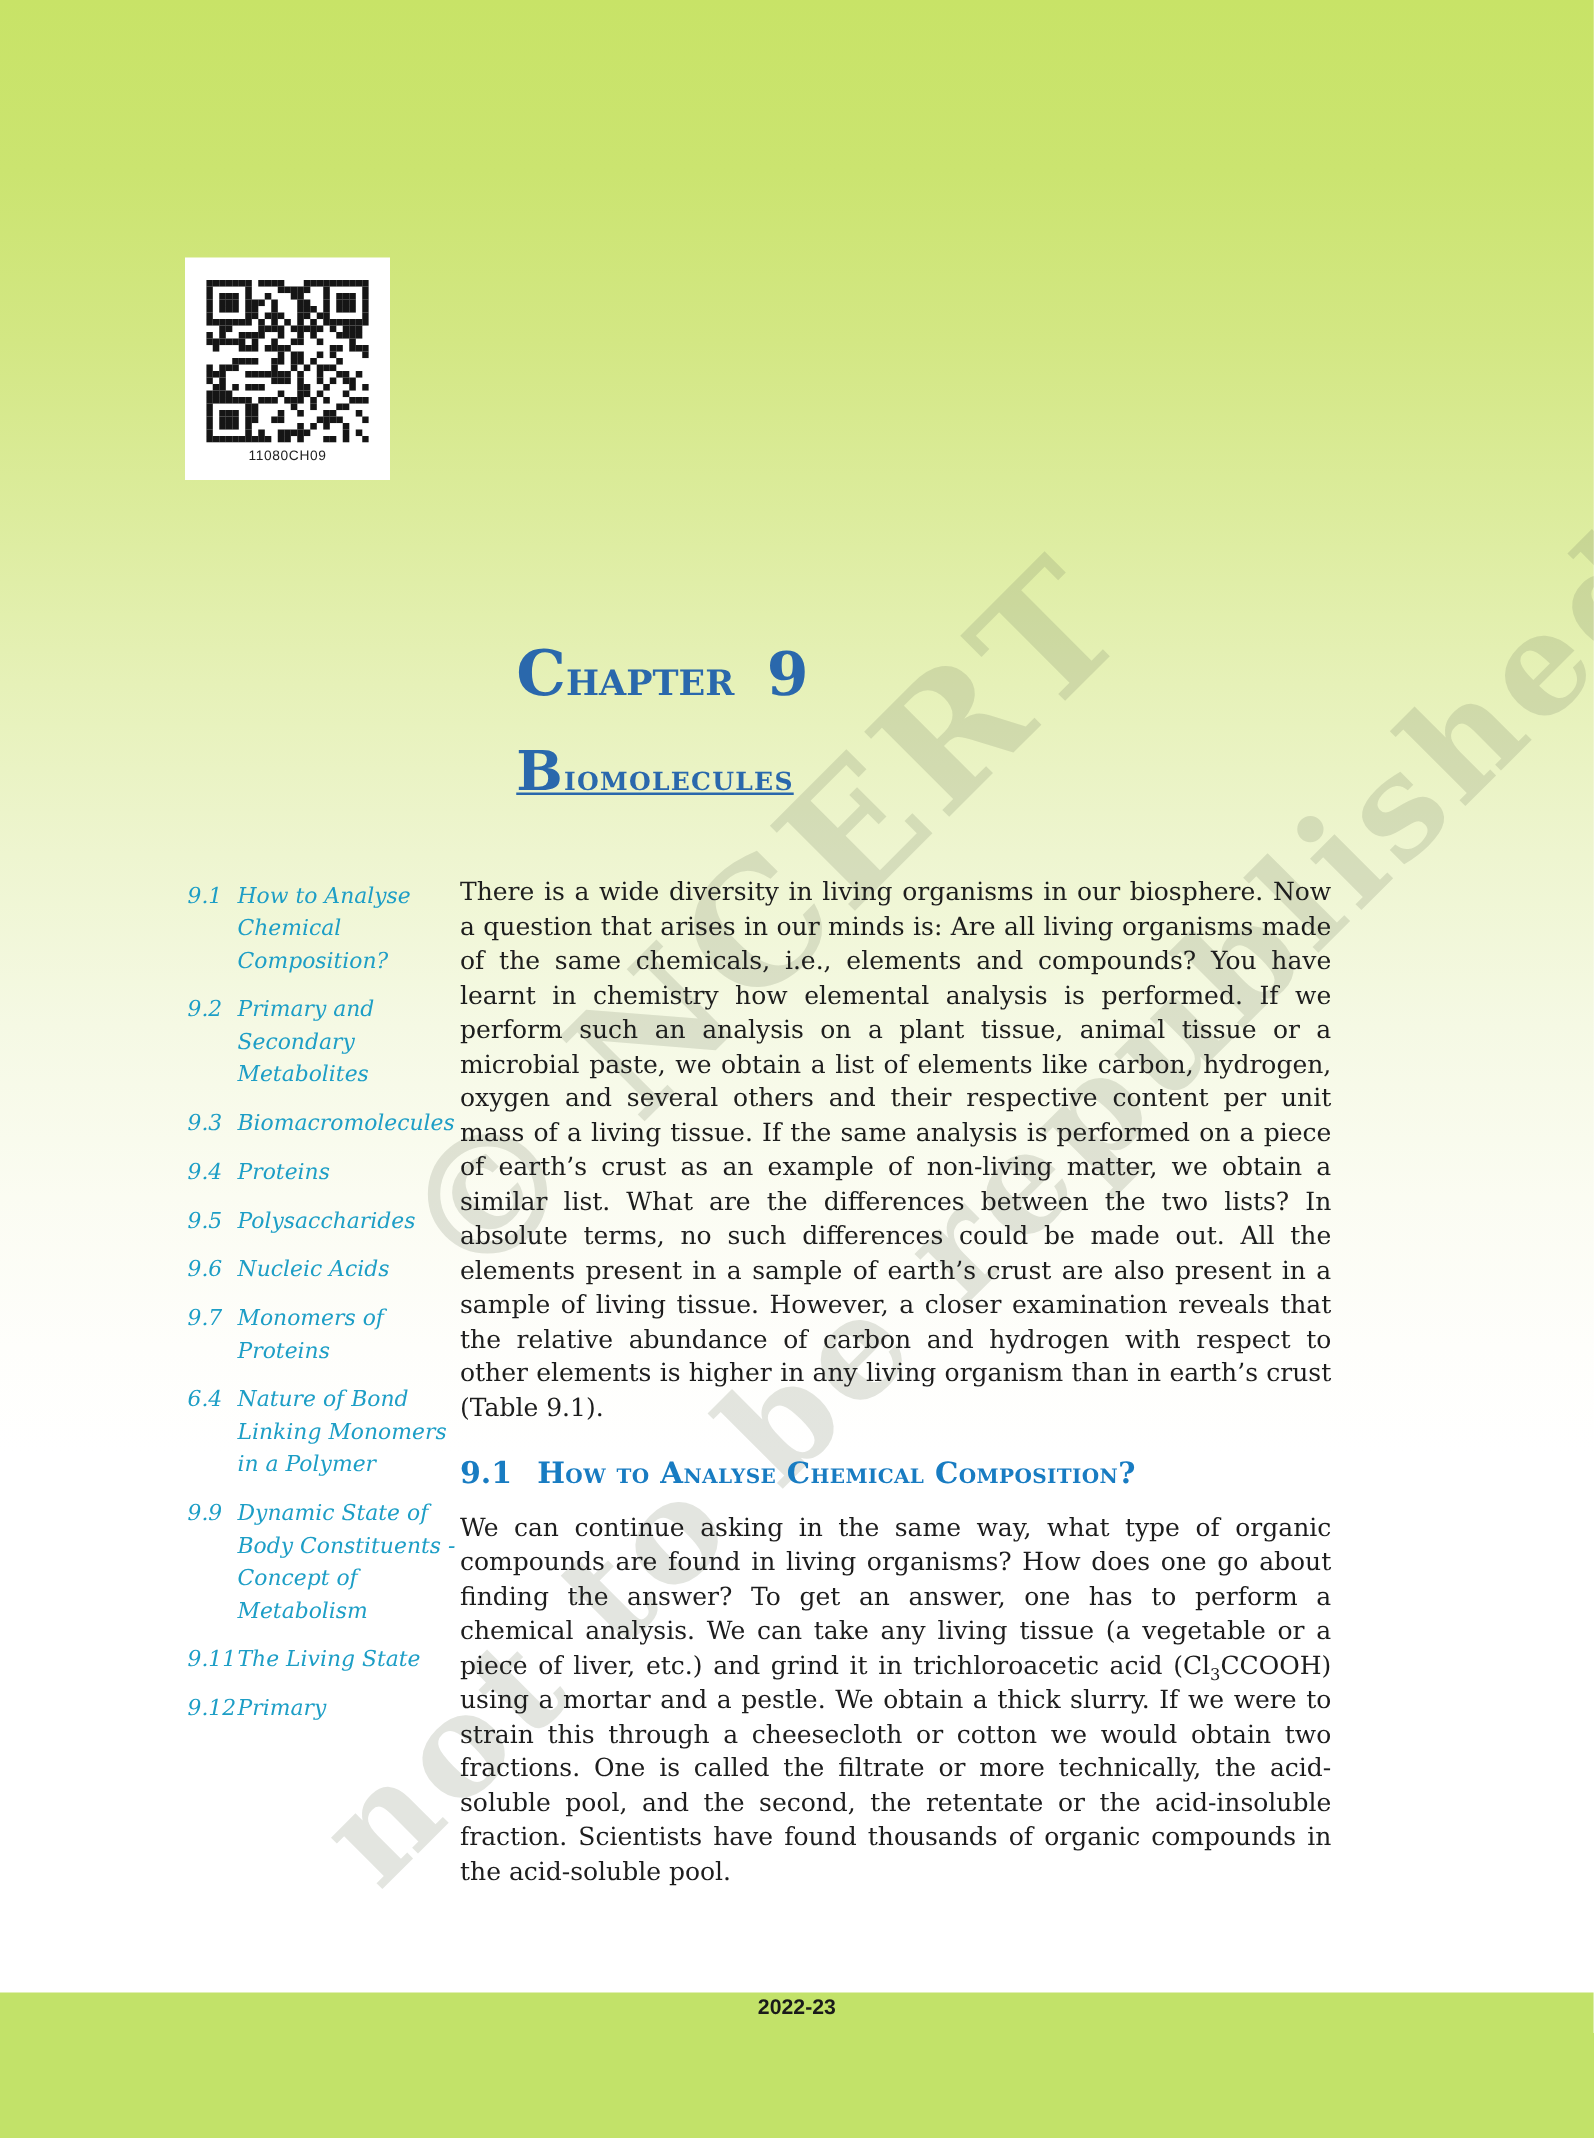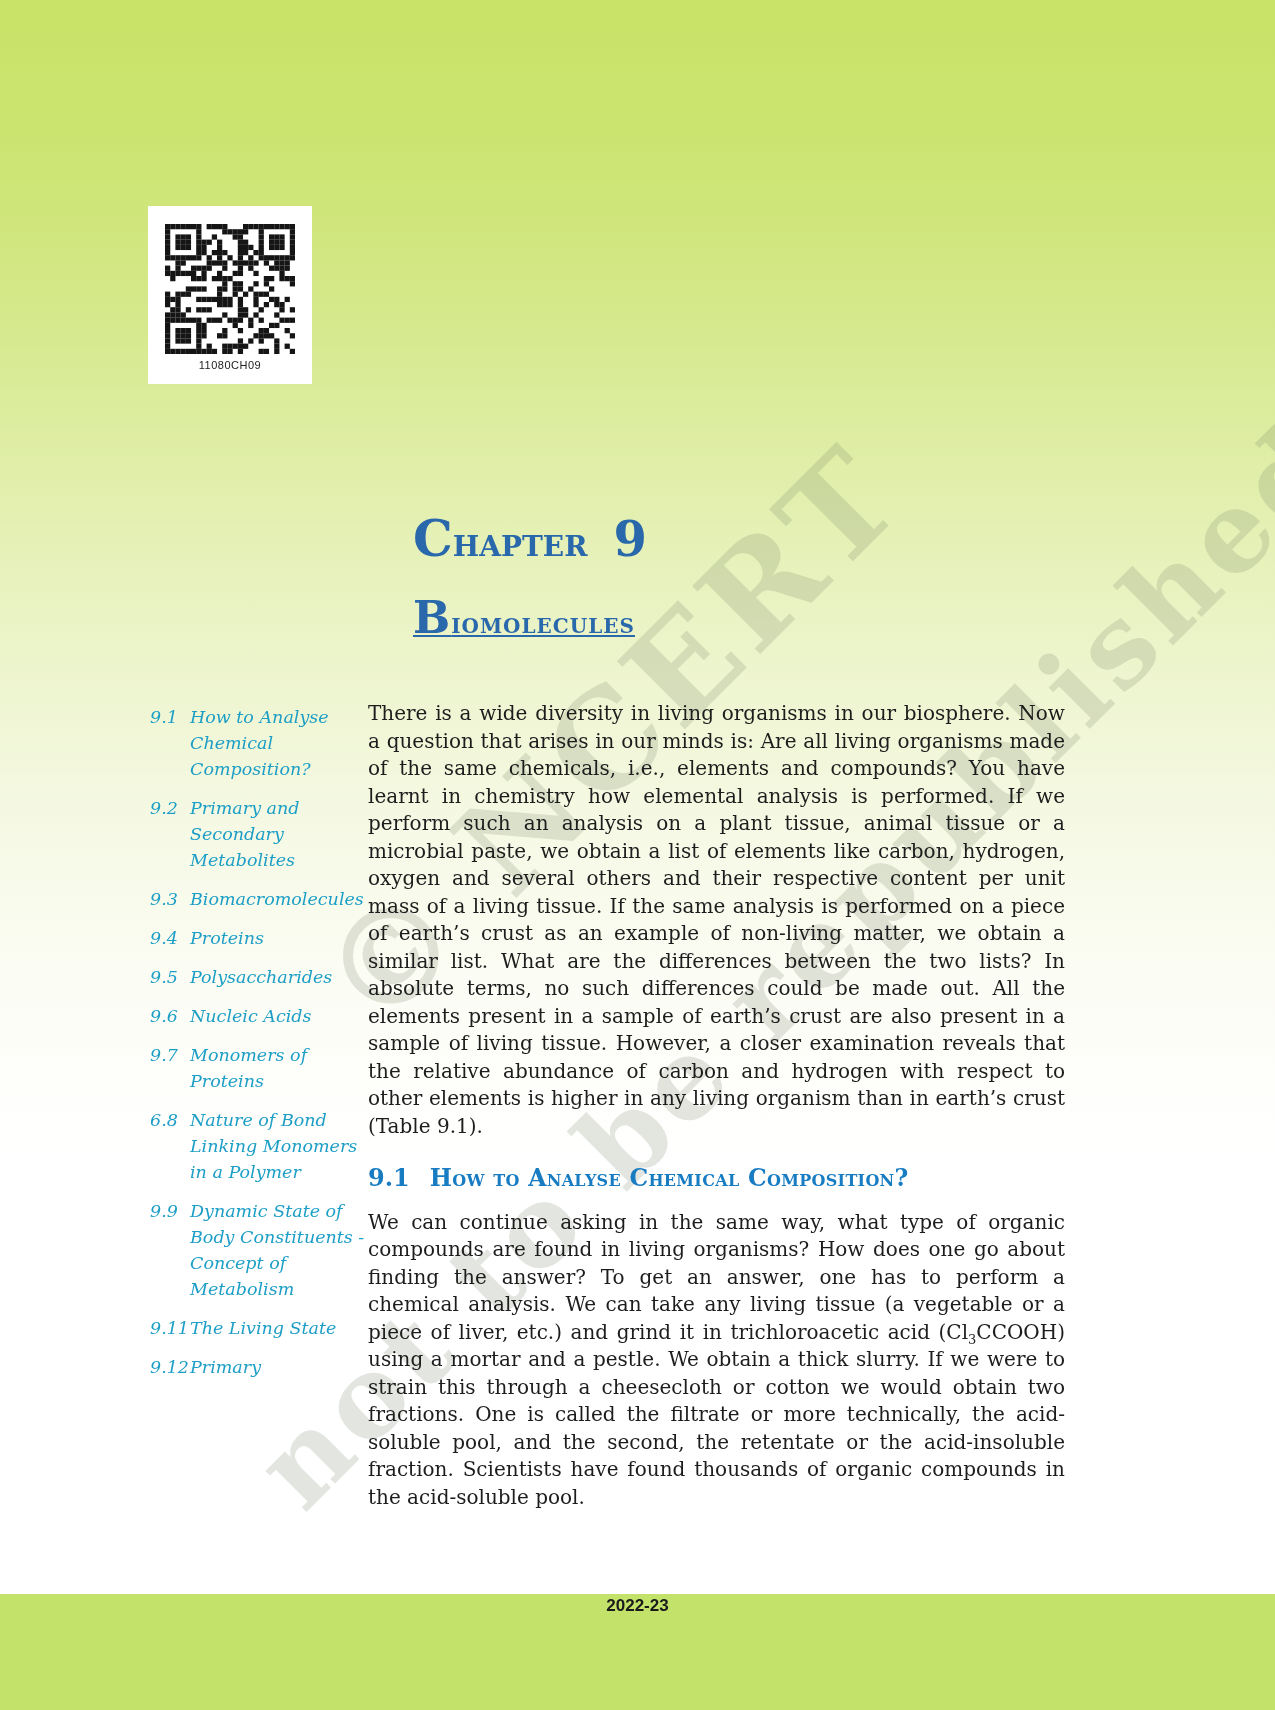--- a/index.html
+++ b/index.html
@@ -445,21 +445,21 @@
   <div class="book-title">Biomolecules</div>
 
   <ul class="toc">
       <li><span class="toc-num">9.1</span><span>How to Analyse Chemical Composition?</span></li>
       <li><span class="toc-num">9.2</span><span>Primary and Secondary Metabolites</span></li>
       <li><span class="toc-num">9.3</span><span>Biomacromolecules</span></li>
       <li><span class="toc-num">9.4</span><span>Proteins</span></li>
       <li><span class="toc-num">9.5</span><span>Polysaccharides</span></li>
       <li><span class="toc-num">9.6</span><span>Nucleic Acids</span></li>
       <li><span class="toc-num">9.7</span><span>Monomers of Proteins</span></li>
-      <li><span class="toc-num">6.8</span><span>Nature of Bond Linking Monomers in a Polymer</span></li>
+      <li><span class="toc-num">6.4</span><span>Nature of Bond Linking Monomers in a Polymer</span></li>
       <li><span class="toc-num">9.9</span><span>Dynamic State of Body Constituents - Concept of Metabolism</span></li>
       <li><span class="toc-num">9.11</span><span>The Living State</span></li>
       <li><span class="toc-num">9.12</span><span>Primary</span></li>
     </ul>
 
   <div class="main">
     <p>There is a wide diversity in living organisms in our biosphere. Now a question that arises in our minds is: Are all living organisms made of the same chemicals, i.e., elements and compounds? You have learnt in chemistry how elemental analysis is performed. If we perform such an analysis on a plant tissue, animal tissue or a microbial paste, we obtain a list of elements like carbon, hydrogen, oxygen and several others and their respective content per unit mass of a living tissue. If the same analysis is performed on a piece of earth’s crust as an example of non-living matter, we obtain a similar list. What are the differences between the two lists? In absolute terms, no such differences could be made out. All the elements present in a sample of earth’s crust are also present in a sample of living tissue. However, a closer examination reveals that the relative abundance of carbon and hydrogen with respect to other elements is higher in any living organism than in earth’s crust (Table 9.1).</p>
 
     <h2 class="section-heading">
       <span class="secnum">9.1</span><span class="sectitle">How to Analyse Chemical Composition?</span>

